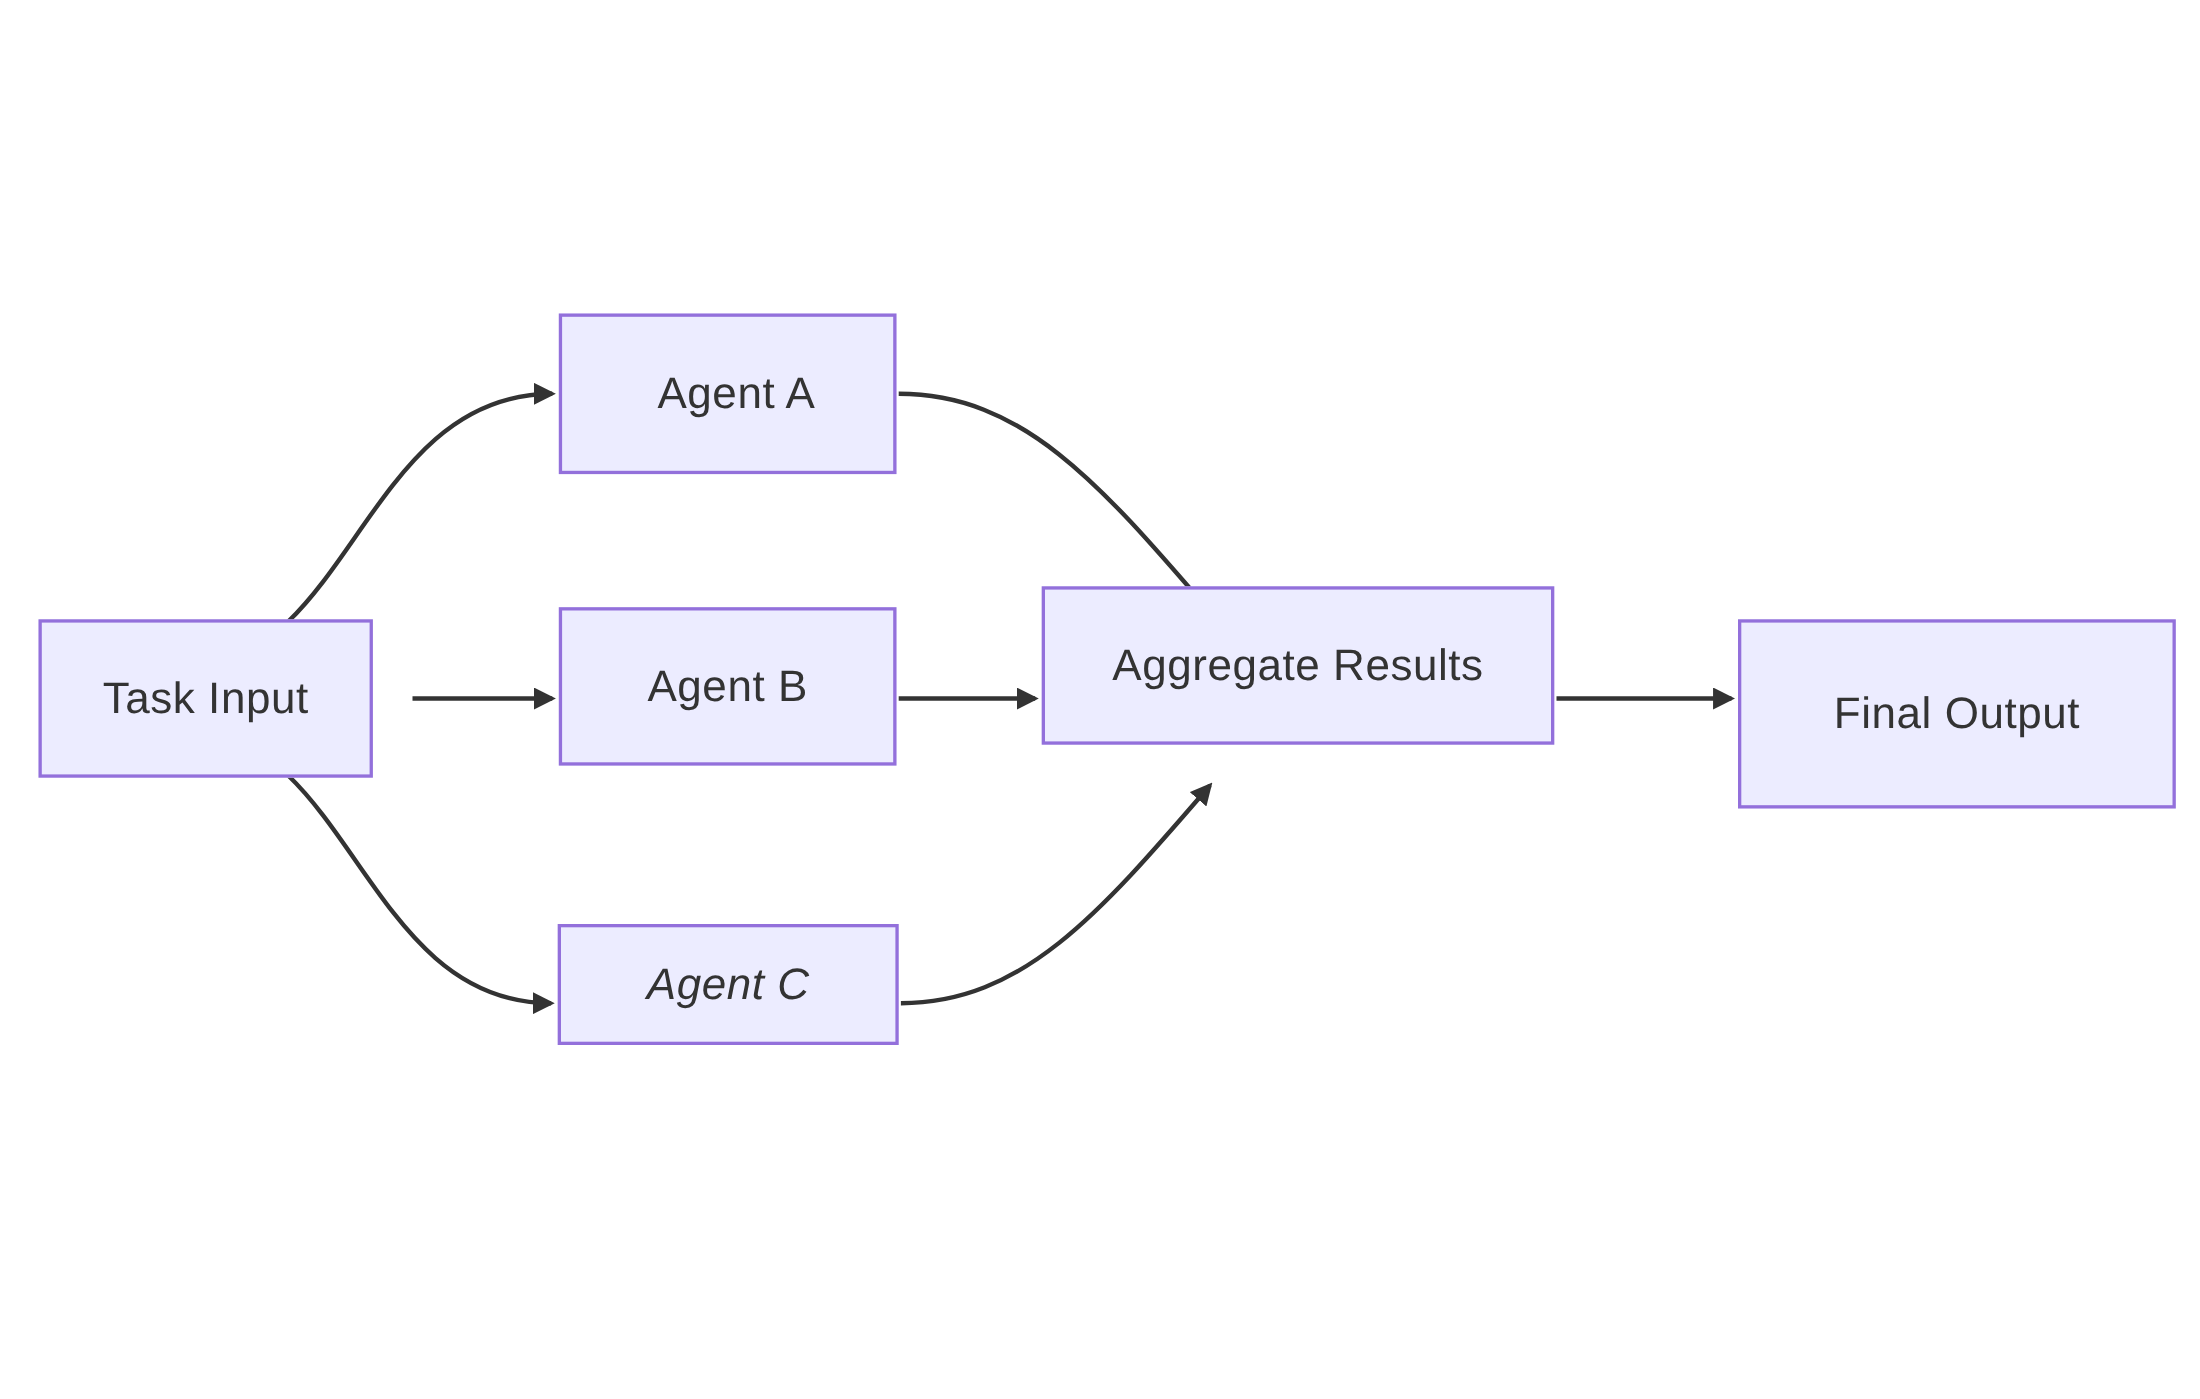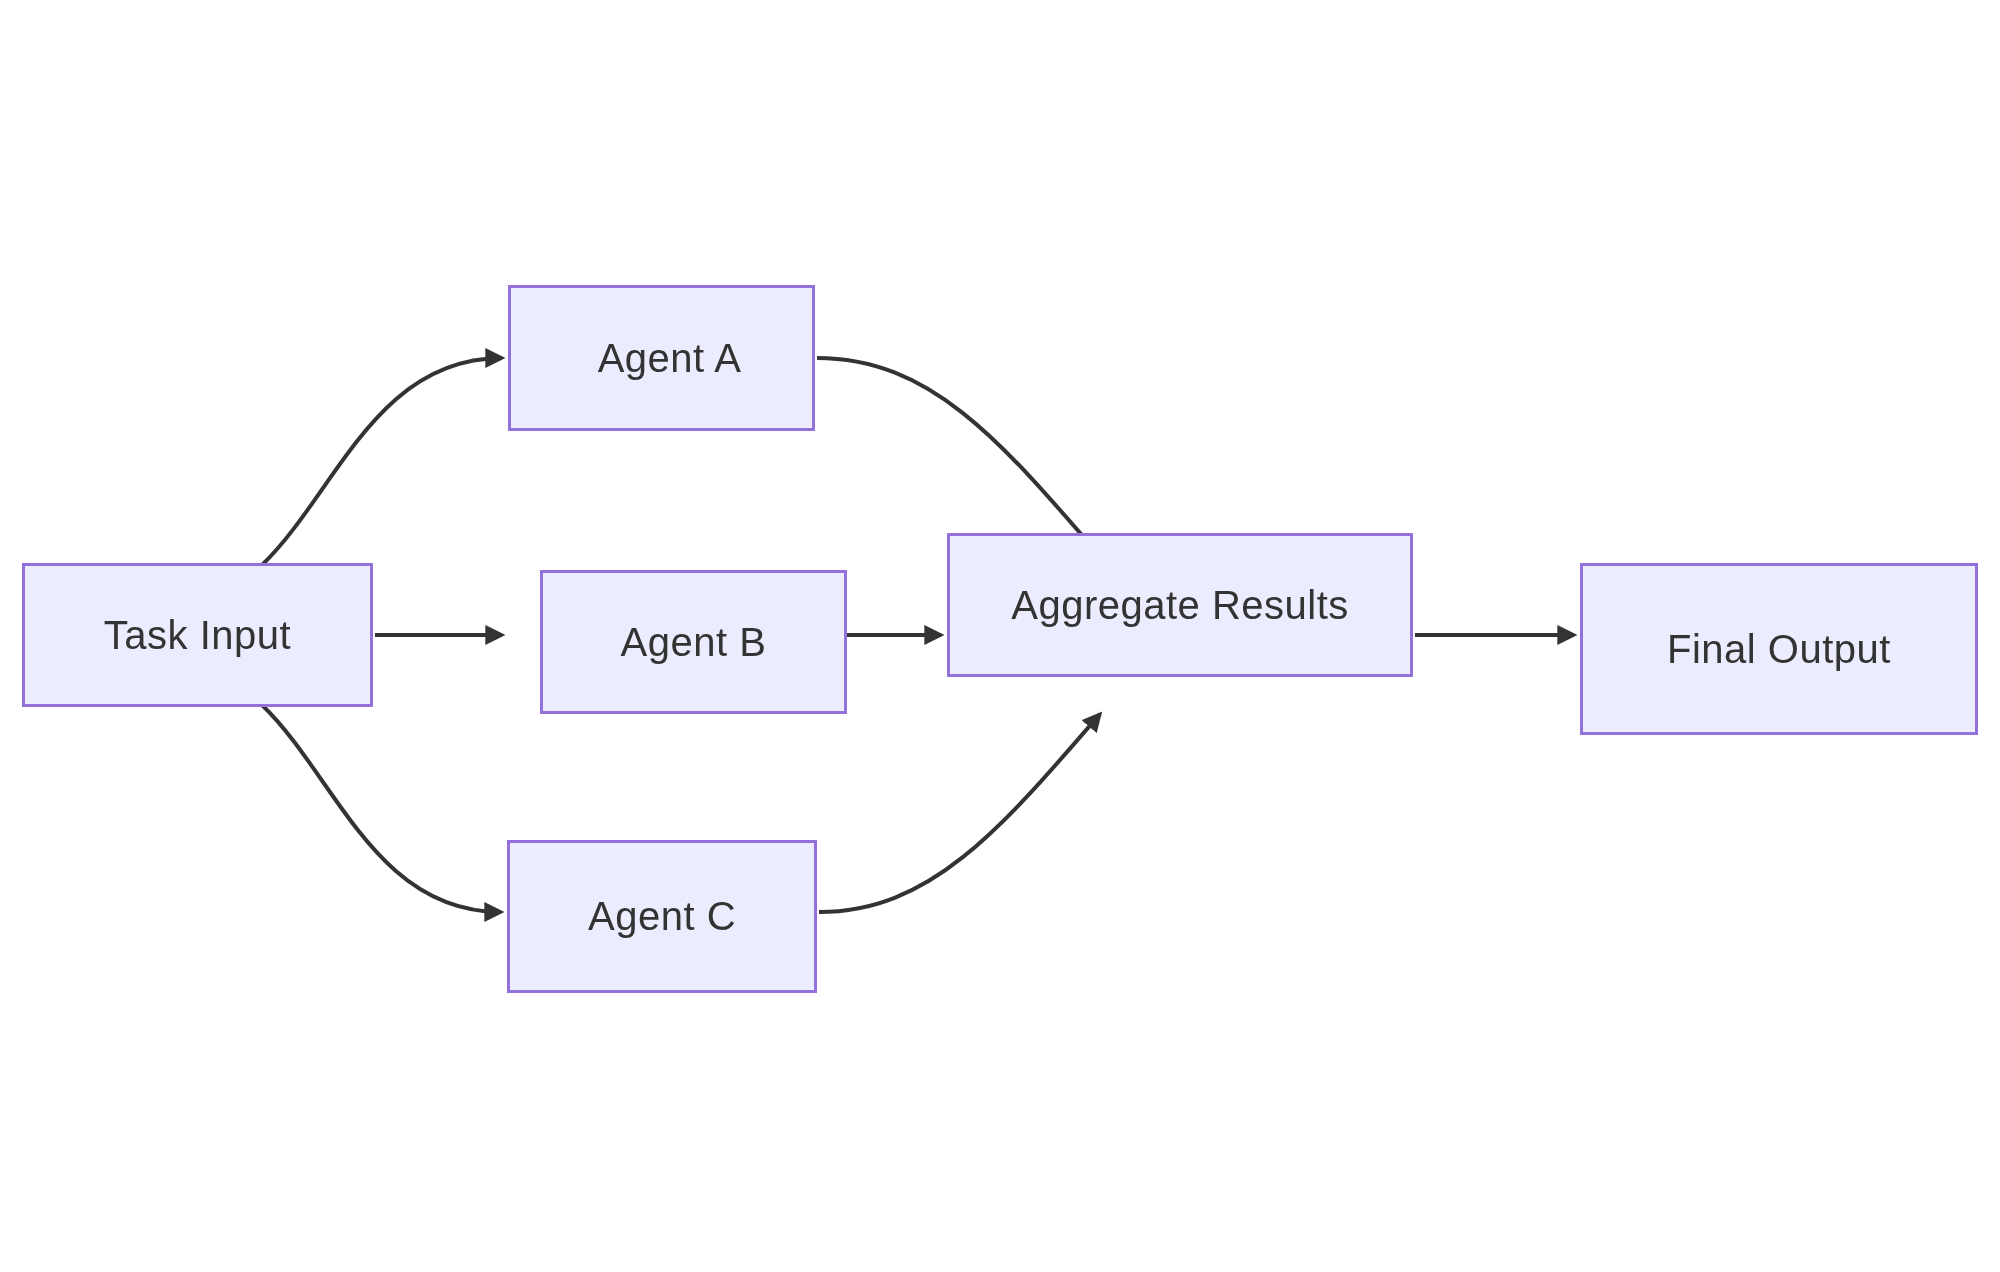--- a/index.html
+++ b/index.html
@@ -22,24 +22,24 @@
     background: #ECECFF;
     border: 3px solid #9370DB;
     color: #333333;
     font-size: 40px;
     display: flex;
     align-items: center;
     justify-content: center;
     text-align: center;
     letter-spacing: 0.5px;
   }
-  .node-task-input   { left:  22px; top: 563px; width: 351px; height: 144px; justify-content: center; }
+  .node-task-input   { left:  35px; top: 563px; width: 304px; height: 144px; justify-content: center; }
   .node-agent-a      { left: 508px; top: 285px; width: 307px; height: 146px; padding-left: 16px; }
-  .node-agent-b      { left: 508px; top: 570px; width: 307px; height: 144px; margin-left: 32px; }
-  .node-agent-c      { left: 507px; top: 840px; width: 310px; height: 153px; }
+  .node-agent-b      { left: 508px; top: 552px; width: 307px; height: 144px; }
+  .node-agent-c      { left: 507px; top: 840px; width: 310px; height: 110px; font-style: italic; }
   .node-aggregate    { left: 947px; top: 533px; width: 466px; height: 144px; }
   .node-final-output { left: 1580px; top: 563px; width: 398px; height: 172px; }
   .edge {
     fill: none;
     stroke: #333333;
     stroke-width: 4px;
   }
 </style>
 </head>
 <body>

